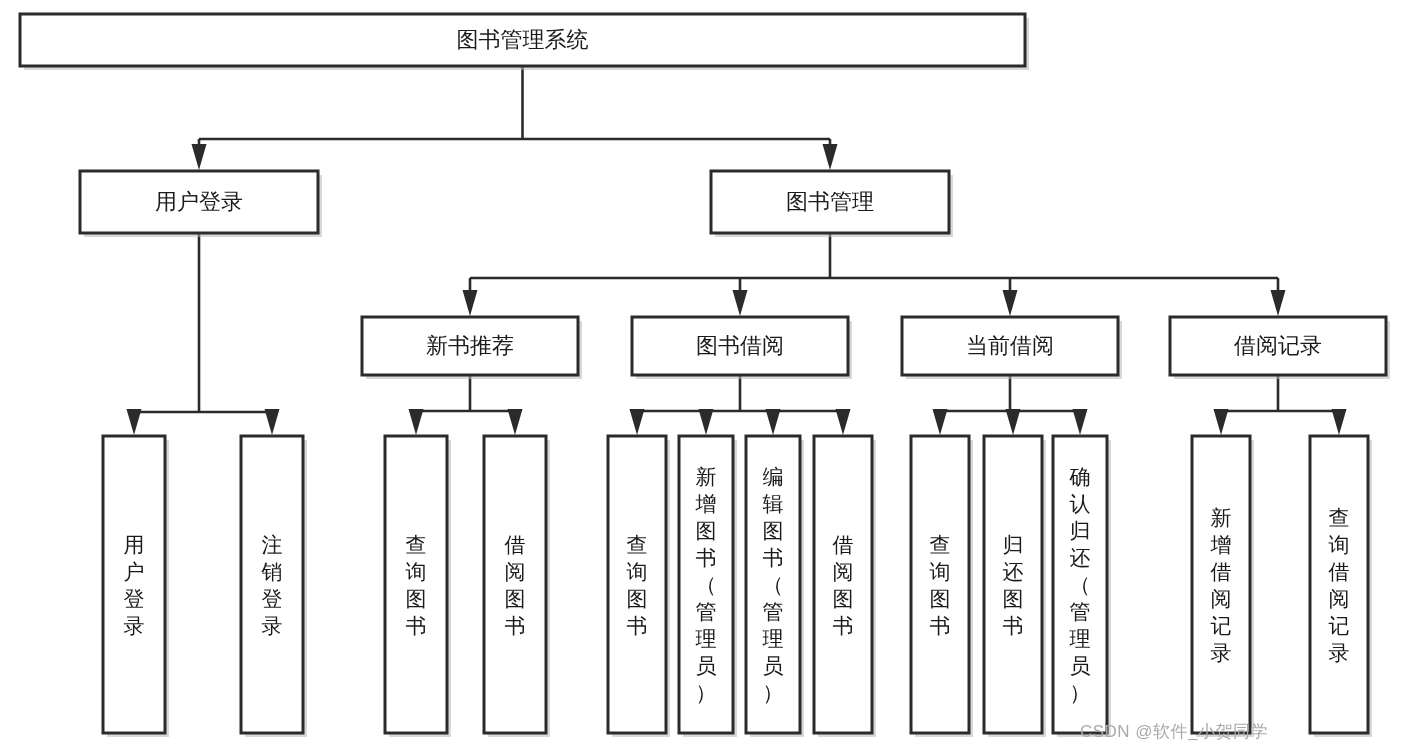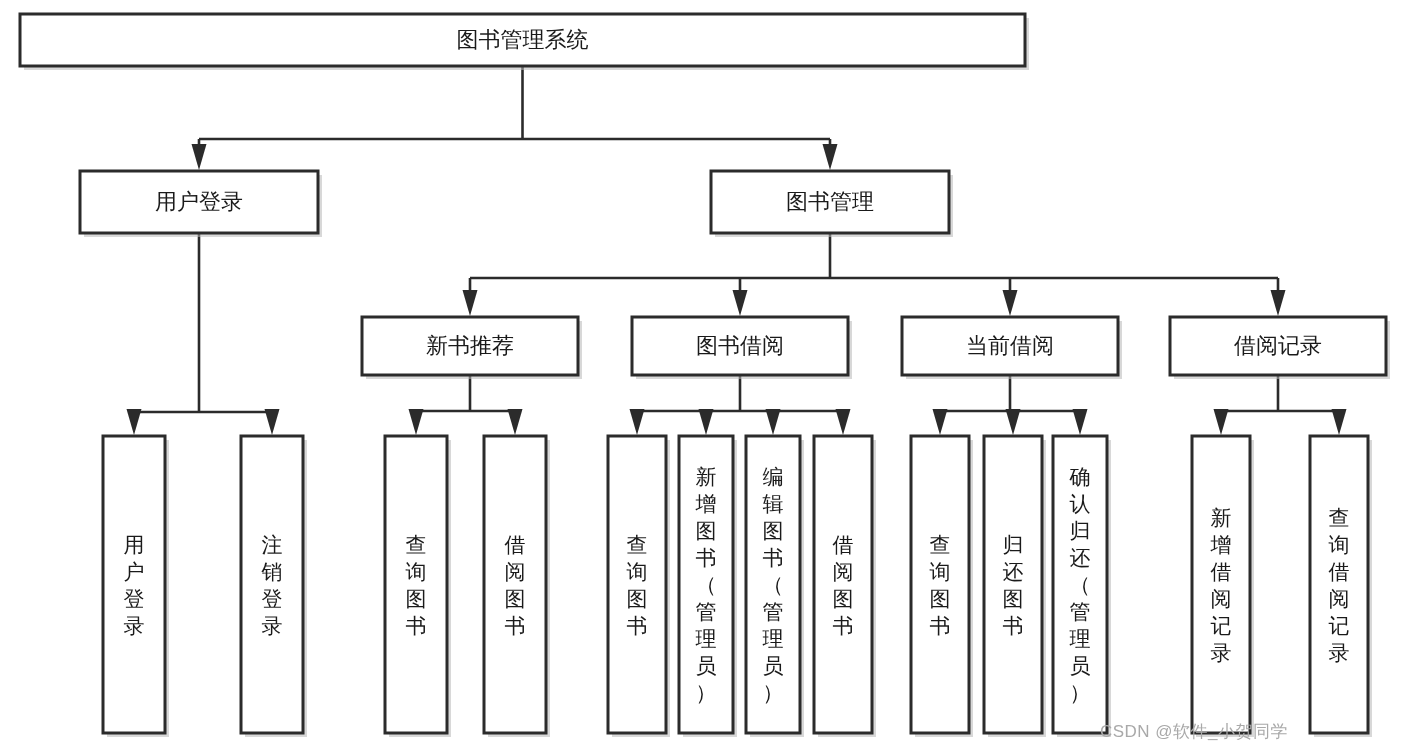--- a/index.html
+++ b/index.html
@@ -55,21 +55,21 @@
     dominant-baseline: middle;
   }
   .node-label-v {
     font-family: "Liberation Sans", "DejaVu Sans", sans-serif;
     font-size: 21px;
     fill: #1a1a1a;
     text-anchor: middle;
   }
   .watermark {
     position: absolute;
-    right: 4px;
+    right: 24px;
     bottom: 4px;
     font-family: "Liberation Sans", "DejaVu Sans", sans-serif;
     font-size: 17px;
     color: #a9a9a9;
     letter-spacing: 0.5px;
     white-space: nowrap;
     pointer-events: none;
   }
 </style>
 </head>

